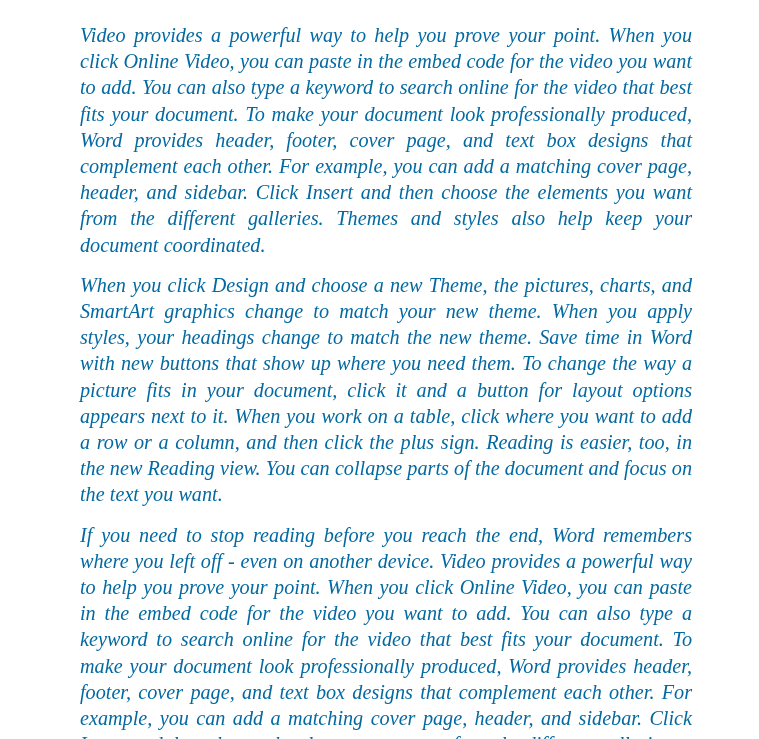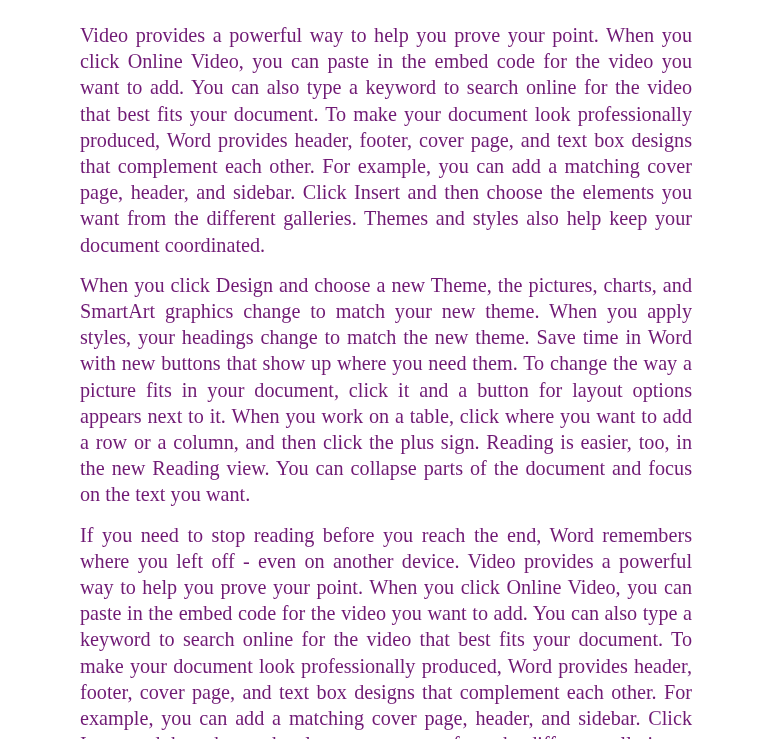--- a/index.html
+++ b/index.html
@@ -31,26 +31,27 @@
     width: 612px;
   }
 
   p.para {
     margin: 0 0 14px 0;
     padding: 0;
     font-size: 20.2px;
     line-height: 26.2px;
     text-align: justify;
     text-justify: inter-word;
-    color: #701a75;
+    color: #0369a1;
     word-spacing: 0.1px;
     hyphens: none;
     -webkit-hyphens: none;
     orphans: 1;
     widows: 1;
+    font-style: italic;
   }
 
   p.para:last-child {
     margin-bottom: 0;
   }
 </style>
 </head>
 <body>
 
 <div class="page">

